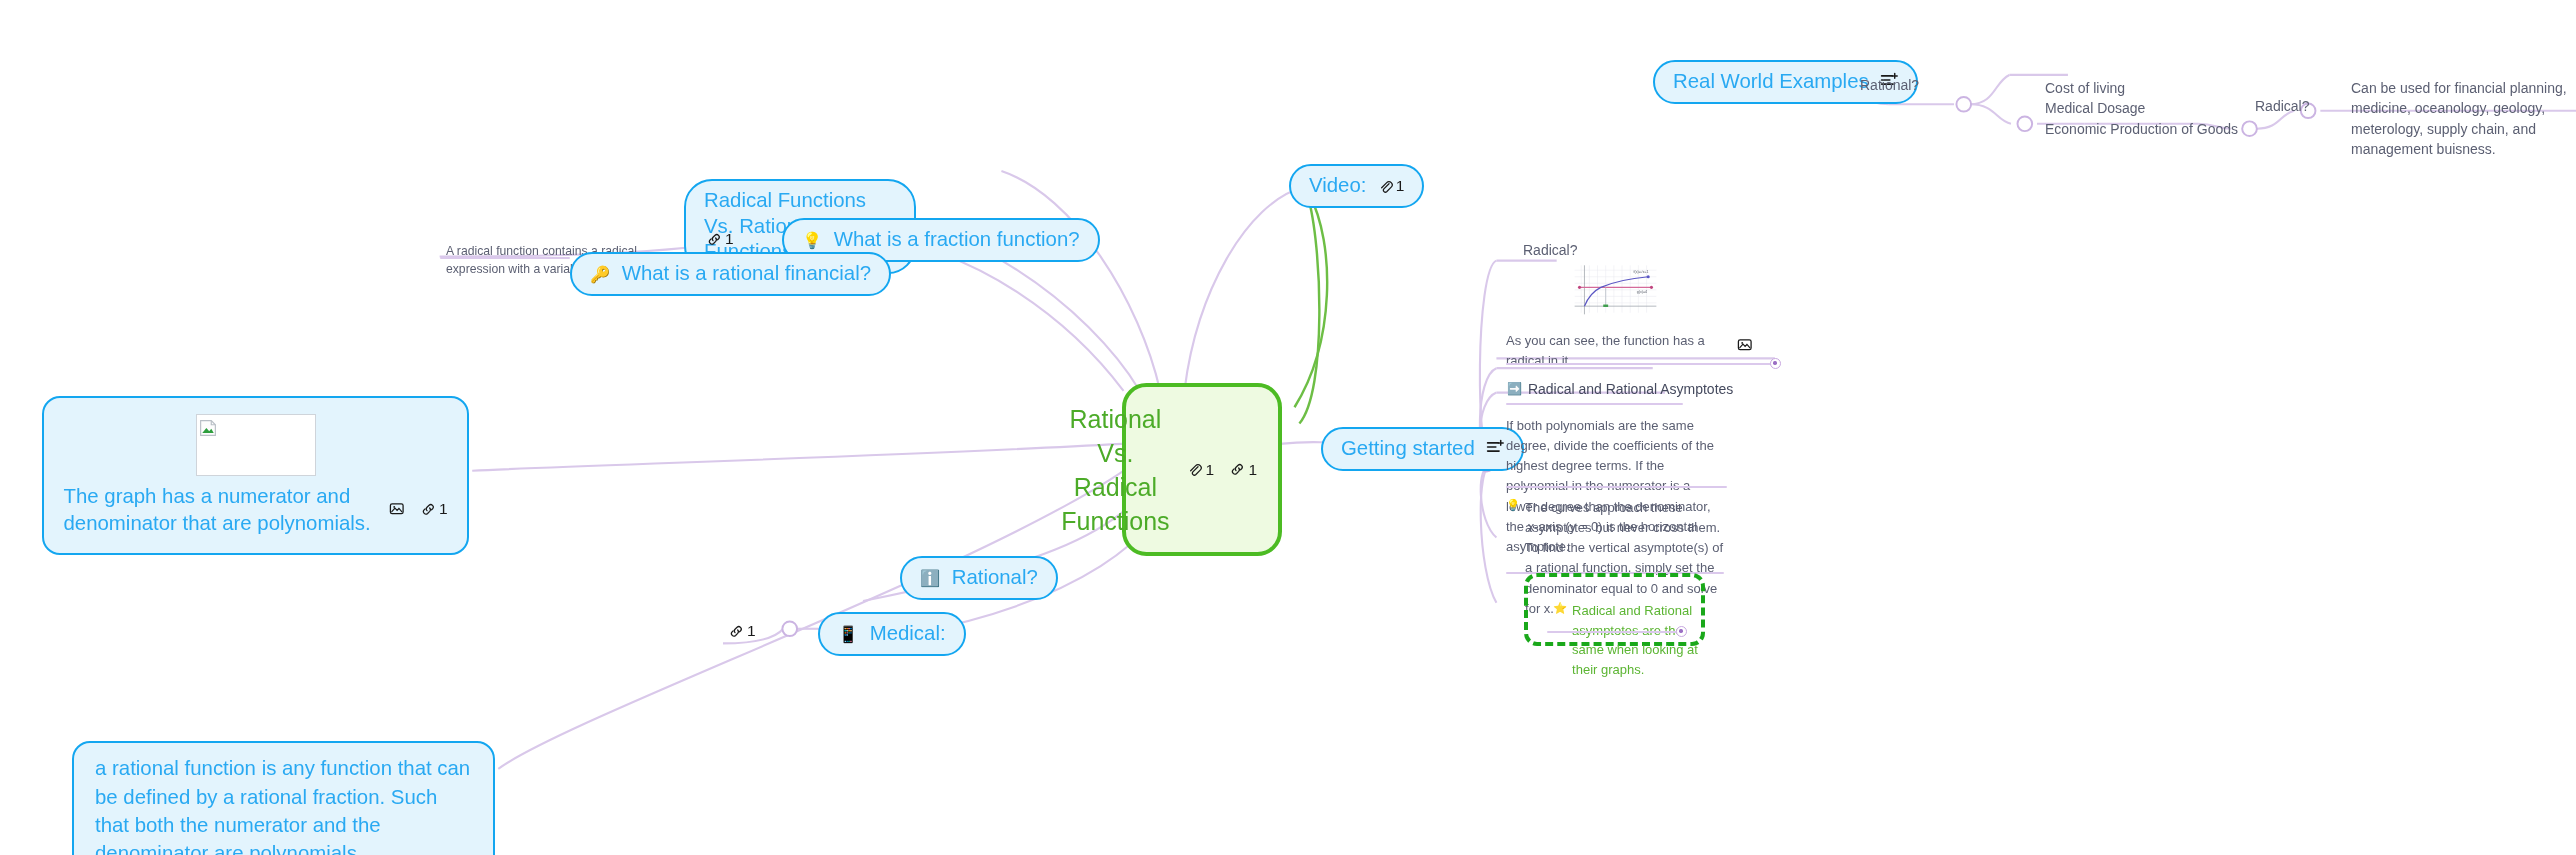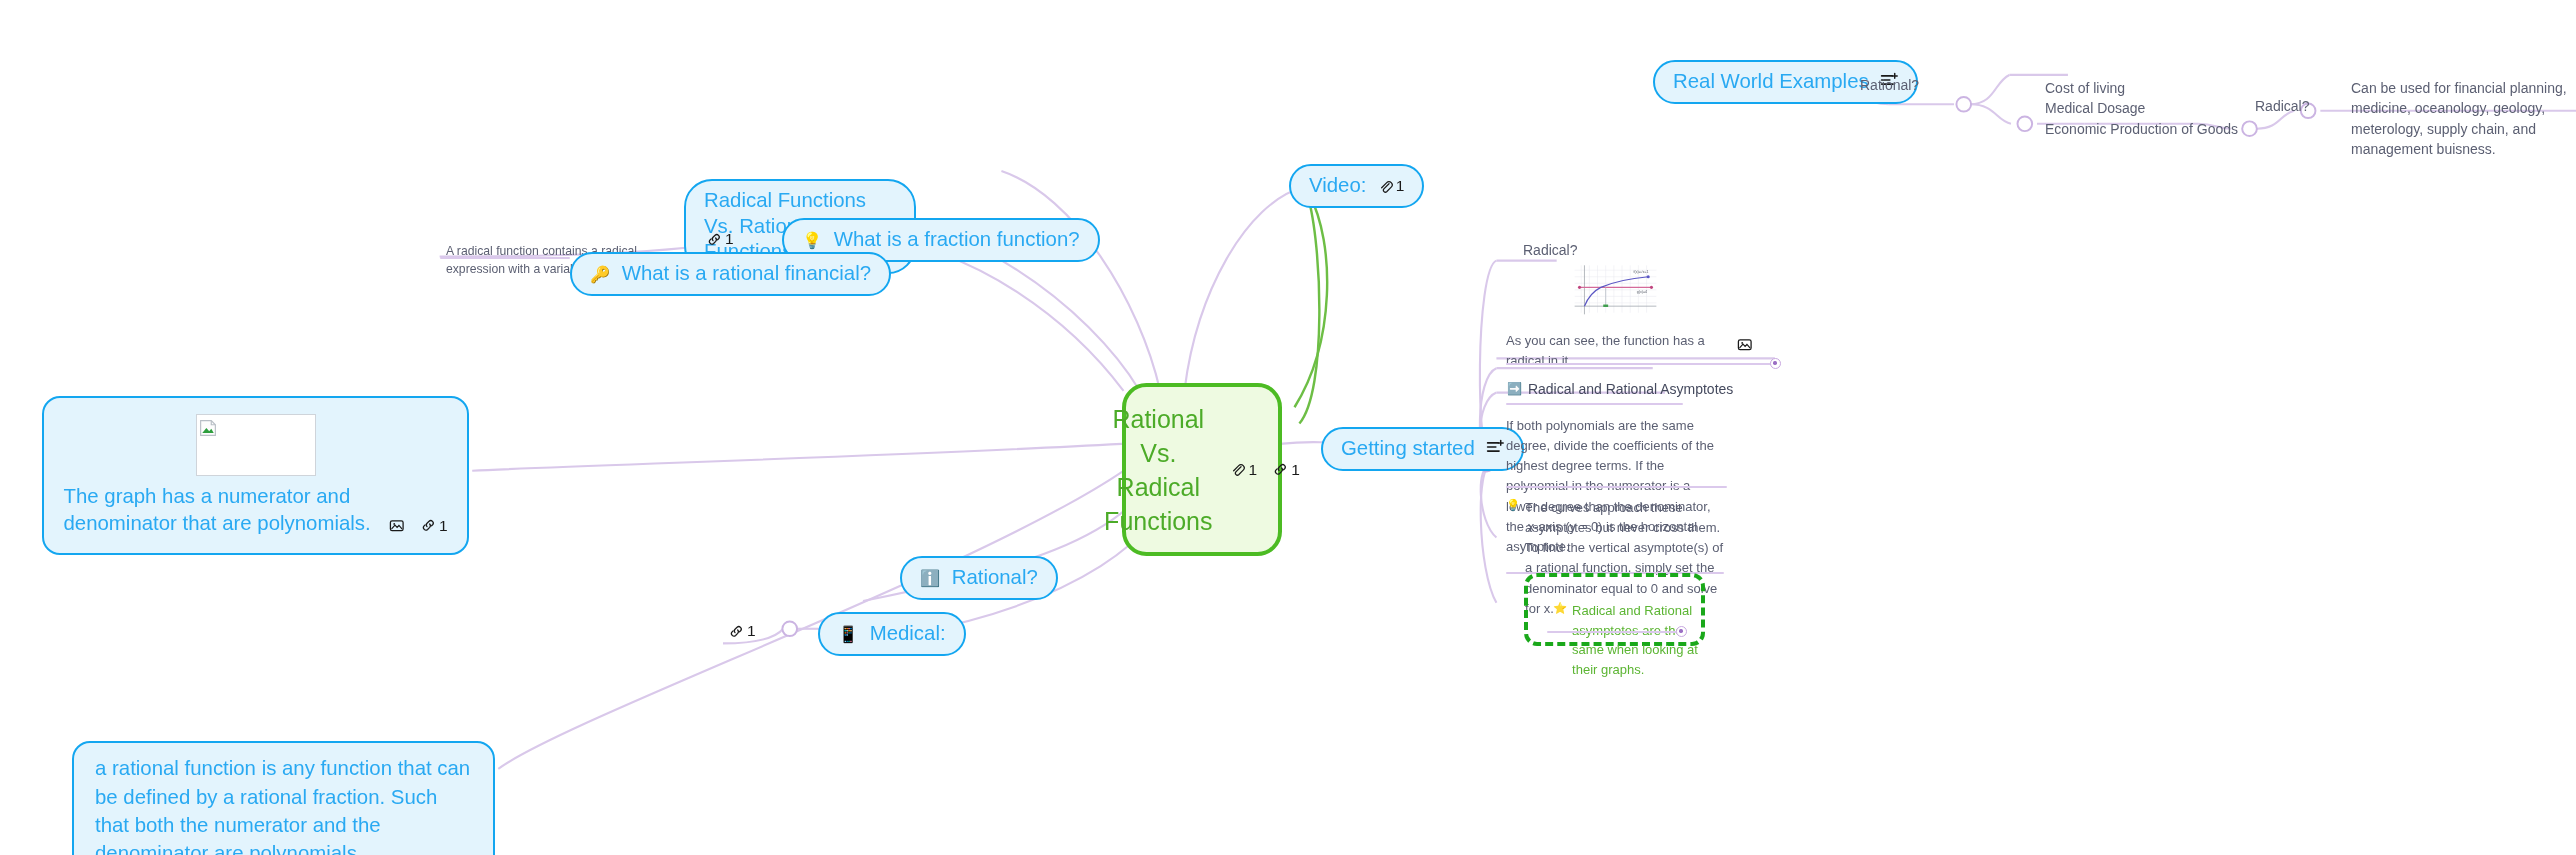--- a/index.html
+++ b/index.html
@@ -290,21 +290,21 @@
     <span class="badges">
       <span class="badge">
         <svg width="14.7" height="14.7" viewBox="0 0 20 20">
           <path d="M15 6.5 L8 13.5 a2.7 2.7 0 0 0 3.8 3.8 l6.2-6.2 a4.3 4.3 0 0 0-6.1-6.1 L5 11.9" fill="none" stroke="#1a1a1a" stroke-width="1.7" stroke-linecap="round"></path>
         </svg>
         <span>1</span>
       </span>
     </span>
   </div>
 
-  <div class="node central" style="left:1122px; top:383px; width:160px; display:flex; flex-direction:row; align-items:center; justify-content:center;">
+  <div class="node central" style="left:1122px; top:383px; width:160px; display:flex; flex-direction:row; align-items:center; justify-content:flex-end;">
     <span style="flex:1;">Rational Vs. Radical Functions</span>
     <span class="badges">
       <span class="badge">
         <svg width="14.7" height="14.7" viewBox="0 0 20 20">
           <path d="M15 6.5 L8 13.5 a2.7 2.7 0 0 0 3.8 3.8 l6.2-6.2 a4.3 4.3 0 0 0-6.1-6.1 L5 11.9" fill="none" stroke="#1a1a1a" stroke-width="1.7" stroke-linecap="round"></path>
         </svg>
         <span>1</span>
       </span>
       <span class="badge">
         <svg width="14.7" height="14.7" viewBox="0 0 20 20">
@@ -358,21 +358,21 @@
   <div class="node box" style="left:42px; top:396px; width:427px; padding:16.3px 19.5px 14.7px;">
     <div class="imgph">
       <span class="brk">
         <svg width="18" height="18" viewBox="0 0 22 22">
           <path d="M2 2 h13 l5 5 v13 H2 Z" fill="#fdfdfd" stroke="#b9bfc6" stroke-width="1.4"></path>
           <path d="M15 2 v5 h5" fill="none" stroke="#b9bfc6" stroke-width="1.4"></path>
           <path d="M4 17 l5-6 3.5 4 2.5-3 3 5 Z" fill="#2e9e3e"></path>
         </svg>
       </span>
     </div>
-    <div style="display:flex; align-items:flex-end; width:100%; gap:13px;">
+    <div style="display:flex; width:100%; gap:13px;">
       <span style="flex:1; line-height:1.35;">The graph has a numerator and denominator that are polynomials.</span>
       <span class="badges" style="padding-bottom:2.4px;">
         <span class="badge">
           <svg width="15.5" height="15.5" viewBox="0 0 22 22">
             <rect x="2" y="4" width="18" height="14" rx="2.4" fill="none" stroke="#1a1a1a" stroke-width="1.8"></rect>
             <path d="M4 15 l4.5-5 3 3.2 2.6-2.6 4 4.4" fill="none" stroke="#1a1a1a" stroke-width="1.7" stroke-linecap="round"></path>
             <circle cx="7.4" cy="8.4" r="1.3" fill="#1a1a1a"></circle>
           </svg>
         </span>
         <span class="badge">

